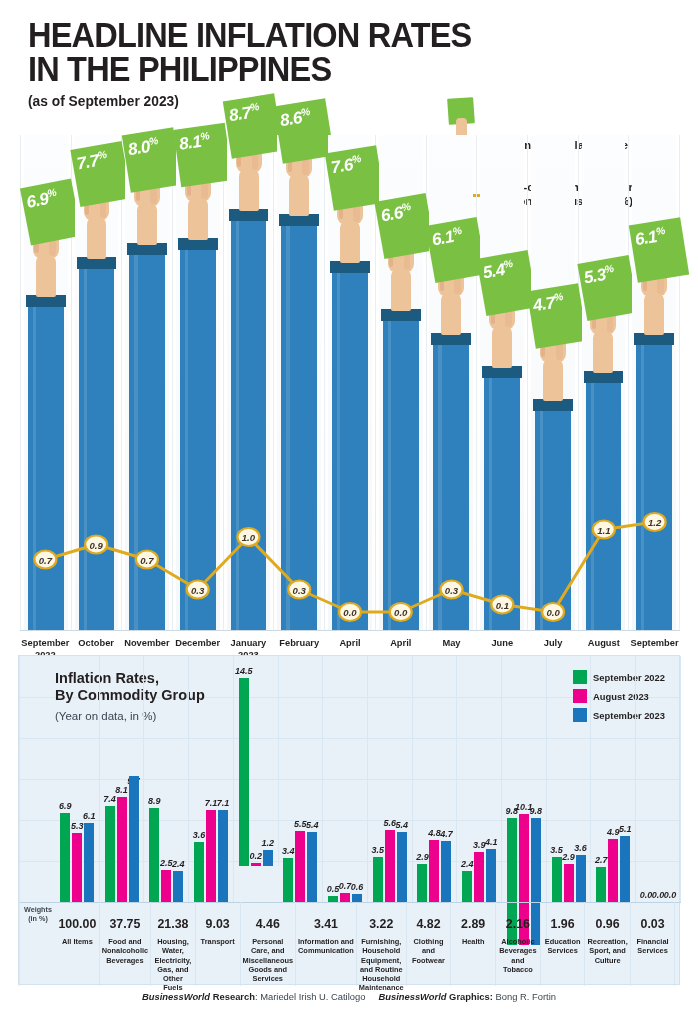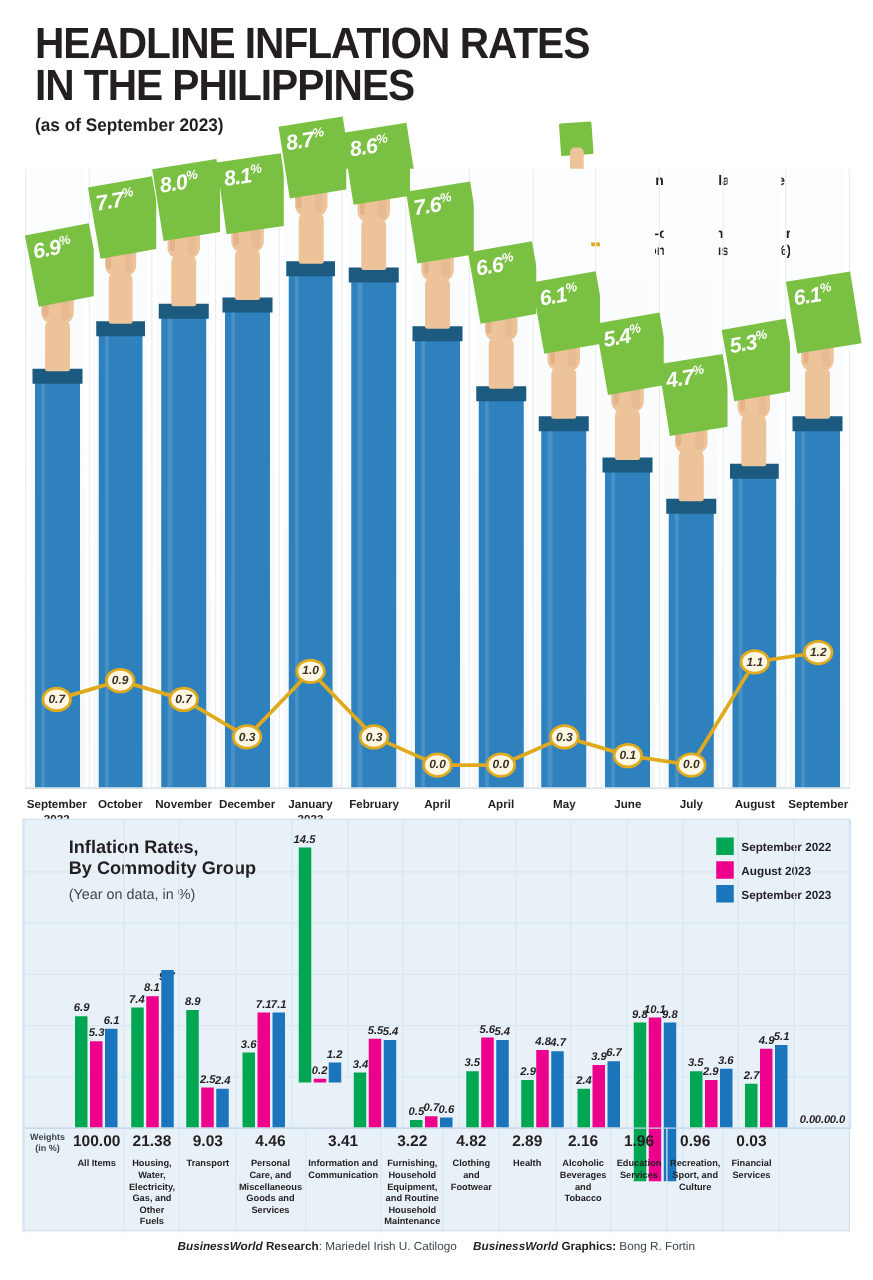--- a/index.html
+++ b/index.html
@@ -90,21 +90,21 @@
   .groups { position:absolute; left:0; top:0; width:662px; height:246px; display:flex; }
   .grp { flex:0 0 auto; position:relative; border-right:1px solid #d8e7f2;
          display:flex; align-items:flex-end; justify-content:center; gap:2px; padding-bottom:0; }
   .grp:first-child { border-left:1px solid #d8e7f2; }
   .b3 { position:relative; width:10px; }
   .b3 i { display:block; width:100%; }
   .b3 b { position:absolute; left:50%; transform:translateX(-50%);
           font-size:9px; font-weight:bold; font-style:italic; color:#231f20; white-space:nowrap; }
 
   .wrow { position:absolute; left:0; top:246px; width:662px; height:84px; display:flex; }
-  .wcell { flex:0 0 auto; border-right:1px solid #d8e7f2; text-align:center; padding-top:4px; }
+  .wcell { flex:0 0 auto; border-right:1px solid #d8e7f2; text-align:center; padding-top:15px; }
   .wcell:first-child { border-left:1px solid #d8e7f2; }
   .wv { font-size:12.4px; font-weight:bold; color:#231f20; }
   .wn { font-size:7.4px; font-weight:bold; color:#231f20; line-height:1.25; margin-top:6px; padding:0 2px;}
   .wlabel { position:absolute; left:2px; top:250px; width:34px; text-align:center;
             font-size:7.2px; font-weight:bold; color:#3c4650; line-height:1.2; }
   .wsep { position:absolute; left:0; top:246px; width:662px; height:1px; background:#bcd3e4; }
 
   
   .footer { position:absolute; left:0; top:988px; width:698px; text-align:center; }
   .f1 { font-size:9.4px; color:#3c4650; }
@@ -522,21 +522,21 @@
         <div class="grp" style="flex-basis: 44.7143px; padding-left: 0px; height: 246px;">
           <div class="b3" style="height: 246px;">
             <b style="bottom:33.05882352941177px">2.4</b>
             <i style="position:absolute;bottom:0;height:31.058823529411764px;background:#00a651"></i>
           </div>
           <div class="b3" style="height: 246px;">
             <b style="bottom:52.470588235294116px">3.9</b>
             <i style="position:absolute;bottom:0;height:50.470588235294116px;background:#ec008c"></i>
           </div>
           <div class="b3" style="height: 246px;">
-            <b style="bottom:55.05882352941176px">6.7</b>
+            <b style="bottom:55.05882352941176px">4.1</b>
             <i style="position:absolute;bottom:0;height:53.05882352941176px;background:#1b75bc"></i>
           </div>
         </div>
         <div class="grp" style="flex-basis: 44.7143px; padding-left: 0px; height: 289px;">
           <div class="b3" style="height: 246px;">
             <b style="bottom:128.8235294117647px">9.8</b>
             <i style="position:absolute;bottom:0;height:126.82352941176471px;background:#00a651"></i>
           </div>
           <div class="b3" style="height: 246px;">
             <b style="bottom:132.70588235294116px">10.1</b>
@@ -594,20 +594,24 @@
     <div class="wlabel">
       <span>Weights</span><br>
       <span>(in %)</span>
     </div>
     <div class="wrow" id="wrow">
         <div class="wcell" style="flex-basis: 80.7143px; padding-left: 36px;">
           <div class="wv">100.00</div>
           <div class="wn">All Items</div>
         </div>
         <div class="wcell" style="flex-basis: 44.7143px; padding-left: 0px;">
+          <div class="wv">37.75</div>
+          <div class="wn">Food and Nonalcoholic Beverages</div>
+        </div>
+        <div class="wcell" style="flex-basis: 44.7143px; padding-left: 0px;">
           <div class="wv">21.38</div>
           <div class="wn">Housing, Water, Electricity, Gas, and Other Fuels</div>
         </div>
         <div class="wcell" style="flex-basis: 44.7143px; padding-left: 0px;">
           <div class="wv">9.03</div>
           <div class="wn">Transport</div>
         </div>
         <div class="wcell" style="flex-basis: 44.7143px; padding-left: 0px;">
           <div class="wv">4.46</div>
           <div class="wn">Personal Care, and Miscellaneous Goods and Services</div>

